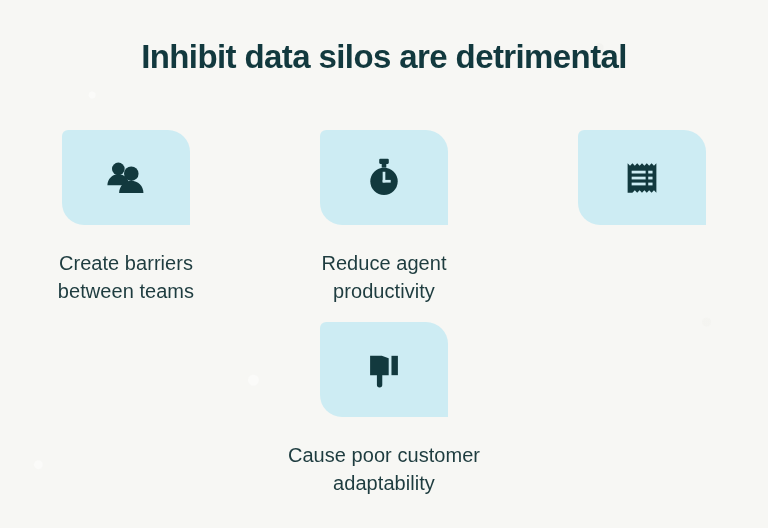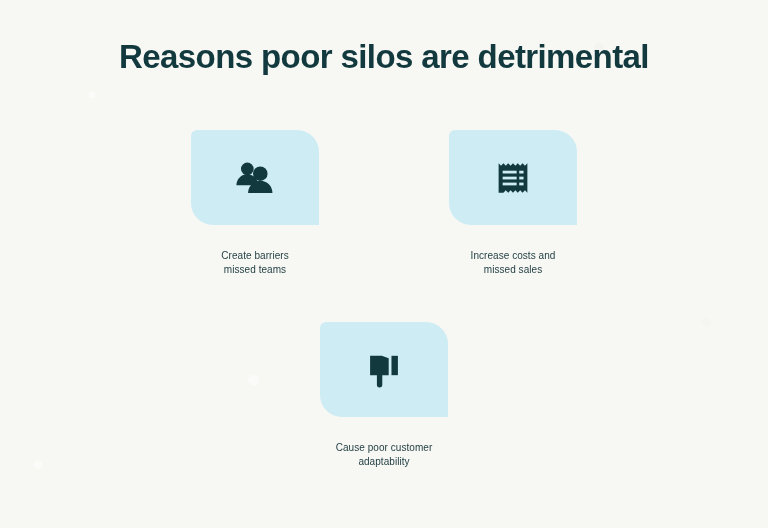--- a/index.html
+++ b/index.html
@@ -84,71 +84,82 @@
   .icon {
     width: 46px;
     height: 46px;
     display: block;
     fill: #12393E;
   }
 
   .caption {
     margin-top: 24px;
     text-align: center;
-    font-size: 10px;
+    font-size: 20px;
     line-height: 1.42;
     font-weight: 400;
     color: #1E3C3F;
     letter-spacing: 0.05px;
     width: 190px;
   }
   .row-2 .caption { width: 200px; }
 </style>
 </head>
 <body>
 
 <div class="bg-noise"></div>
 
 <div class="page">
 
-  <h1 class="title">Reasons poor silos are detrimental</h1>
+  <h1 class="title">Inhibit data silos are detrimental</h1>
 
   <div class="row row-1">
 
     <div class="item">
       <div class="card">
         <svg class="icon" viewBox="0 0 48 48">
           <circle cx="16" cy="14.5" r="6.6"></circle>
           <path d="M4.6 31.5c0-6.3 5.1-11.4 11.4-11.4S27.4 25.2 27.4 31.5z"></path>
           <circle cx="29.5" cy="19.5" r="7.6"></circle>
           <path d="M16.8 39.6c0-7 5.7-12.7 12.7-12.7S42.2 32.6 42.2 39.6z"></path>
         </svg>
       </div>
       <div class="caption">
         <span>Create barriers</span><br>
-        <span>missed teams</span>
+        <span>between teams</span>
       </div>
     </div>
 
+    <div class="item">
+      <div class="card">
+        <svg class="icon" viewBox="0 0 48 48">
+          <rect x="19" y="4" width="10" height="5.4" rx="1.2"></rect>
+          <rect x="21.6" y="8.4" width="4.8" height="4.8"></rect>
+          <circle cx="24" cy="27.5" r="14.3"></circle>
+          <rect x="22.6" y="17.5" width="2.8" height="11" fill="#CDECF3"></rect>
+          <rect x="22.6" y="26" width="8.4" height="2.8" fill="#CDECF3"></rect>
+        </svg>
+      </div>
+      <div class="caption">
+        <span>Reduce agent</span><br>
+        <span>productivity</span>
+      </div>
+    </div>
 
     <div class="item">
       <div class="card">
         <svg class="icon" viewBox="0 0 48 48">
           <path d="M9 8.5l2.5 2.6L14 8.5l2.5 2.6L19 8.5l2.5 2.6L24 8.5l2.5 2.6L29 8.5l2.5 2.6L34 8.5l2.5 2.6L39 8.5v30.9l-2.5-2.6-2.5 2.6-2.5-2.6-2.5 2.6-2.5-2.6-2.5 2.6-2.5-2.6-2.5 2.6-2.5-2.6-2.5 2.6L9 39.4z"></path>
           <rect x="13.2" y="16.4" width="14.6" height="2.9" fill="#CDECF3"></rect>
           <rect x="30.5" y="16.4" width="4.5" height="2.9" fill="#CDECF3"></rect>
           <rect x="13.2" y="22.6" width="14.6" height="2.9" fill="#CDECF3"></rect>
           <rect x="30.5" y="22.6" width="4.5" height="2.9" fill="#CDECF3"></rect>
           <rect x="13.2" y="28.8" width="14.6" height="2.9" fill="#CDECF3"></rect>
           <rect x="30.5" y="28.8" width="4.5" height="2.9" fill="#CDECF3"></rect>
         </svg>
-      </div>
-      <div class="caption">
-        <span>Increase costs and</span><br>
-        <span>missed sales</span>
       </div>
     </div>
 
   </div>
 
   <div class="row row-2">
 
     <div class="item">
       <div class="card">
         <svg class="icon" viewBox="0 0 48 48">

